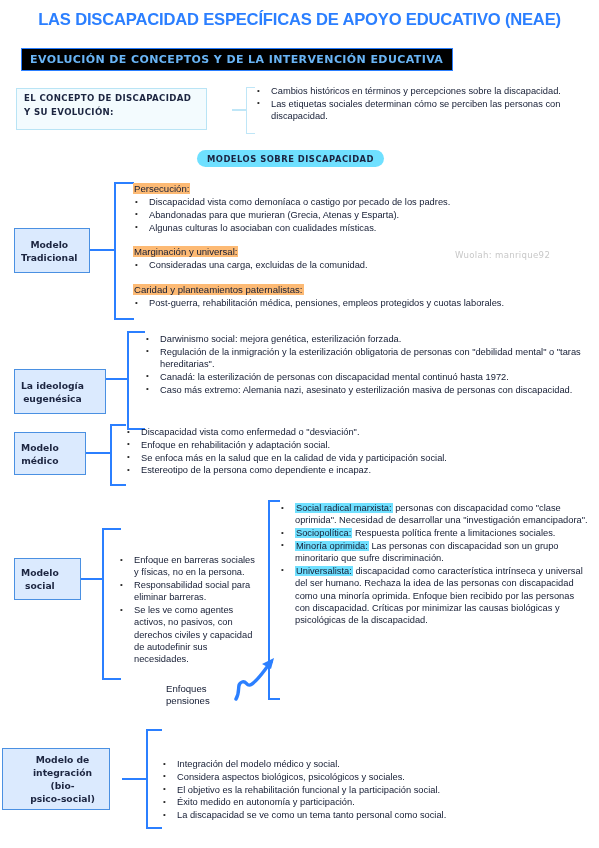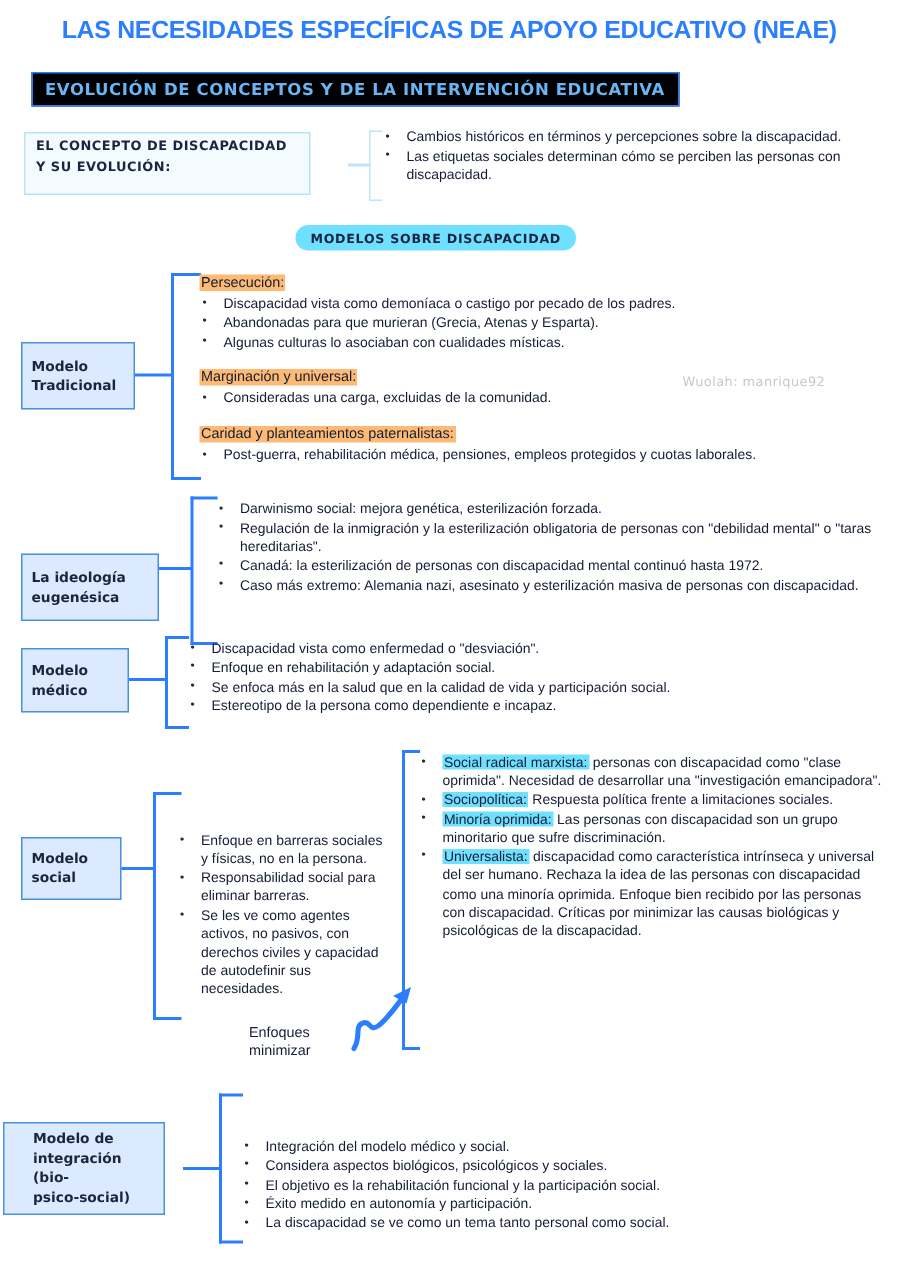--- a/index.html
+++ b/index.html
@@ -61,20 +61,21 @@
   .sub-head .hl{background:#fdba74;}
 
   
   .lbl{
     position:absolute;box-sizing:border-box;
     background:#dbeafe;border:1.4px solid #4a90e2;
     display:flex;align-items:center;
     font-size:9.2px;line-height:13px;color:#1c2540;font-weight:bold;
     font-family:"DejaVu Sans",sans-serif;
     padding:0 6px;
+    text-align:center;
   }
 
   
   .pill{
     position:absolute;left:197px;top:150px;width:187px;height:17px;
     background:#6fe0ff;border-radius:9px;
     display:flex;align-items:center;justify-content:center;
     font-size:8.4px;letter-spacing:0.5px;font-weight:bold;
     color:#1a2340;font-family:"DejaVu Sans",sans-serif;
   }
@@ -98,21 +99,21 @@
     font-size:9.6px;line-height:11.5px;color:#141c33;
   }
   .arrow{position:absolute;left:232px;top:655px;}
   .blk{position:absolute;}
 </style>
 </head>
 <body>
 
 <div class="page">
 
-  <div class="main-title">LAS NECESIDADES ESPECÍFICAS DE APOYO EDUCATIVO (NEAE)</div>
+  <div class="main-title">LAS DISCAPACIDAD ESPECÍFICAS DE APOYO EDUCATIVO (NEAE)</div>
 
   <div class="banner">
     <span>EVOLUCIÓN DE CONCEPTOS Y DE LA INTERVENCIÓN EDUCATIVA</span>
   </div>
 
   <div class="concept-box">
     <div>EL CONCEPTO DE DISCAPACIDAD</div>
     <div>Y SU EVOLUCIÓN:</div>
   </div>
 
@@ -198,21 +199,21 @@
   <div class="brk" style="left:102px;top:528px;width:19px;height:152px;"></div>
 
   <ul class="bl" style="position:absolute;left:118px;top:530px;width:140px;margin-top:24px;">
     <li>Enfoque en barreras sociales y físicas, no en la persona.</li>
     <li>Responsabilidad social para eliminar barreras.</li>
     <li>Se les ve como agentes activos, no pasivos, con derechos civiles y capacidad de autodefinir sus necesidades.</li>
   </ul>
 
   <div class="enf-lbl">
     <div>Enfoques</div>
-    <div>minimizar</div>
+    <div>pensiones</div>
   </div>
 
   <svg class="arrow" width="46" height="48" viewBox="0 0 46 48">
     <path d="M4 44 C 9 36, 4 29, 10 27 C 15 25, 14 33, 20 29 C 27 24, 33 14, 39 7" stroke="#2b7fff" stroke-width="3.4" fill="none" stroke-linecap="round"></path>
     <path d="M42 3 L 30 9 L 39 14 Z" fill="#2b7fff"></path>
   </svg>
 
   <div class="brk" style="left:268px;top:500px;width:12px;height:200px;"></div>
 
   <ul class="bl" style="position:absolute;left:279px;top:502px;width:312px;">

